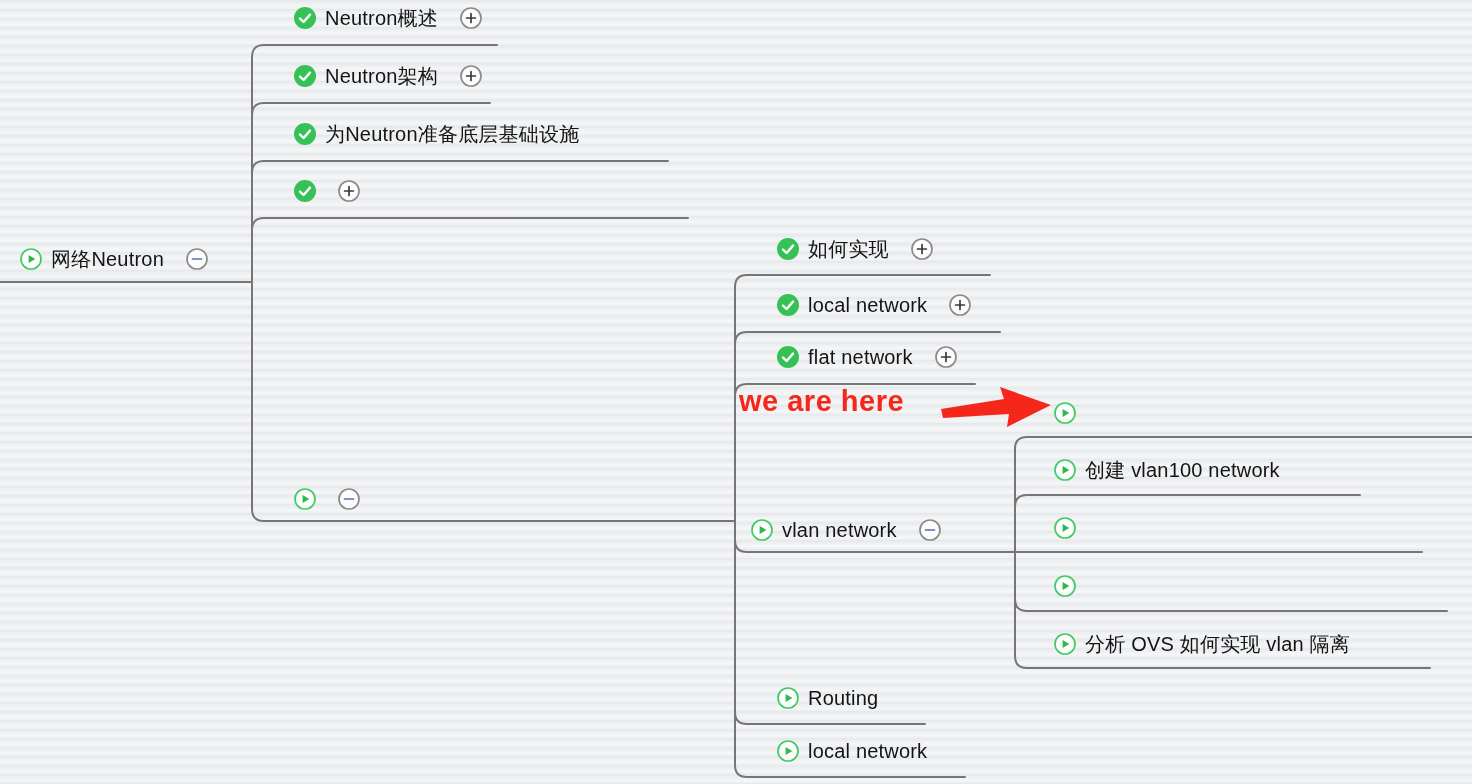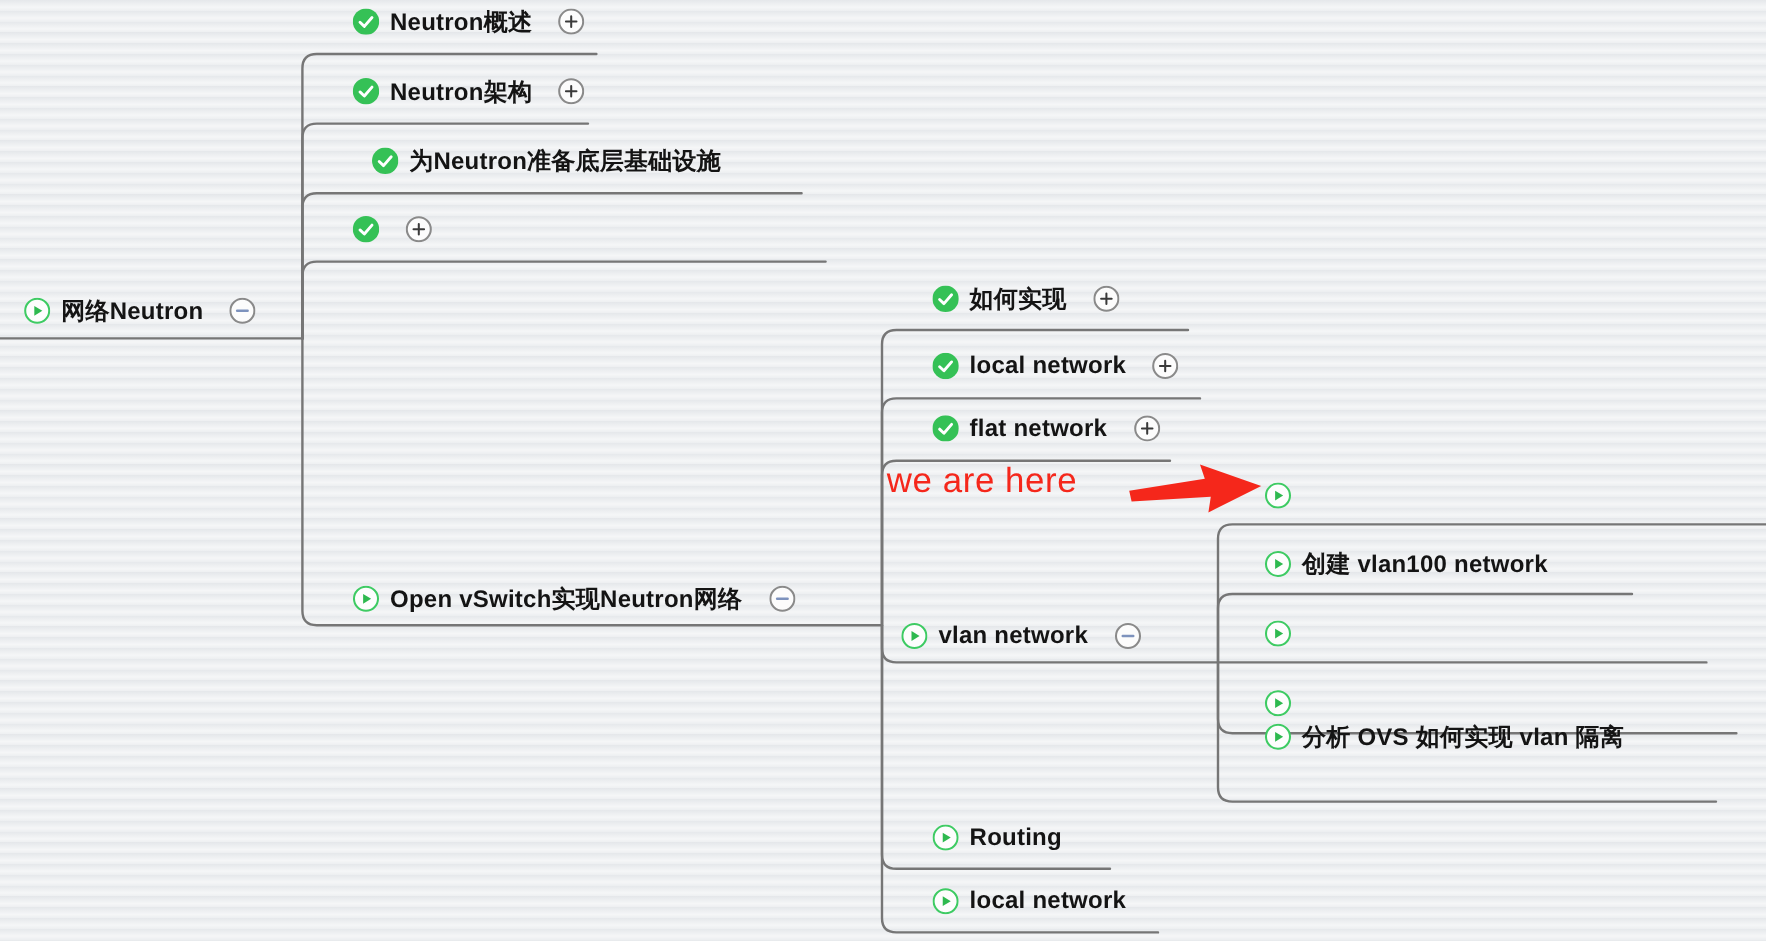--- a/index.html
+++ b/index.html
@@ -12,30 +12,30 @@
       rgba(255,255,255,0.45) 6px, rgba(237,239,241,0) 9px);
   }
   #wires{position:absolute;left:0;top:0;z-index:0;}
   #annotation-layer{position:absolute;left:0;top:0;z-index:2;pointer-events:none;}
   .node{
     position:absolute;height:30px;display:flex;align-items:center;
     white-space:nowrap;z-index:1;
   }
   .node .icon{width:22px;height:22px;flex:0 0 22px;display:inline-flex;}
   .node .label{
-    margin-left:9px;font-size:20px;font-weight:700;color:#141414;
+    margin-left:9px;font-size:20px;font-weight:400;color:#141414;
     letter-spacing:.2px;
   }
   .toggle{
     margin-left:22px;width:22px;height:22px;padding:0;border:none;
     background:transparent;display:inline-flex;cursor:pointer;flex:0 0 22px;
   }
   .we-are-here{
     position:absolute;left:739px;top:385px;z-index:2;
-    font-size:29px;color:#f5271b;font-weight:400;letter-spacing:.5px;
+    font-size:29px;color:#f5271b;font-weight:700;letter-spacing:.5px;
   }
 </style>
 </head>
 <body>
 
 <svg id="wires" width="1472" height="784">
   <g fill="none" stroke="#767676" stroke-width="2" stroke-linecap="round">
 
     <path d="M 0 282 H 252"></path>
 
@@ -116,21 +116,21 @@
       </svg>
     </span>
   <span class="label">Neutron架构</span>
   <button class="toggle">
       <svg width="22" height="22">
         <use href="#i-plus"></use>
       </svg>
     </button>
 </div>
 
-<div class="node" style="left:310px;top:119px">
+<div class="node" style="left:294px;top:119px">
   <span class="icon">
       <svg width="22" height="22">
         <use href="#i-check"></use>
       </svg>
     </span>
   <span class="label">为Neutron准备底层基础设施</span>
 </div>
 
 <div class="node" style="left:294px;top:176px">
   <span class="icon">
@@ -144,21 +144,20 @@
       </svg>
     </button>
 </div>
 
 <div class="node" style="left:294px;top:484px">
   <span class="icon">
       <svg width="22" height="22">
         <use href="#i-play"></use>
       </svg>
     </span>
-  <span class="label">Open vSwitch实现Neutron网络</span>
   <button class="toggle">
       <svg width="22" height="22">
         <use href="#i-minus"></use>
       </svg>
     </button>
 </div>
 
 <div class="node" style="left:777px;top:234px">
   <span class="icon">
       <svg width="22" height="22">
@@ -241,21 +240,21 @@
 </div>
 
 <div class="node" style="left:1054px;top:571px">
   <span class="icon">
       <svg width="22" height="22">
         <use href="#i-play"></use>
       </svg>
     </span>
 </div>
 
-<div class="node" style="left:1054px;top:599px">
+<div class="node" style="left:1054px;top:629px">
   <span class="icon">
       <svg width="22" height="22">
         <use href="#i-play"></use>
       </svg>
     </span>
   <span class="label">分析 OVS 如何实现 vlan 隔离</span>
 </div>
 
 <div class="node" style="left:777px;top:683px">
   <span class="icon">

